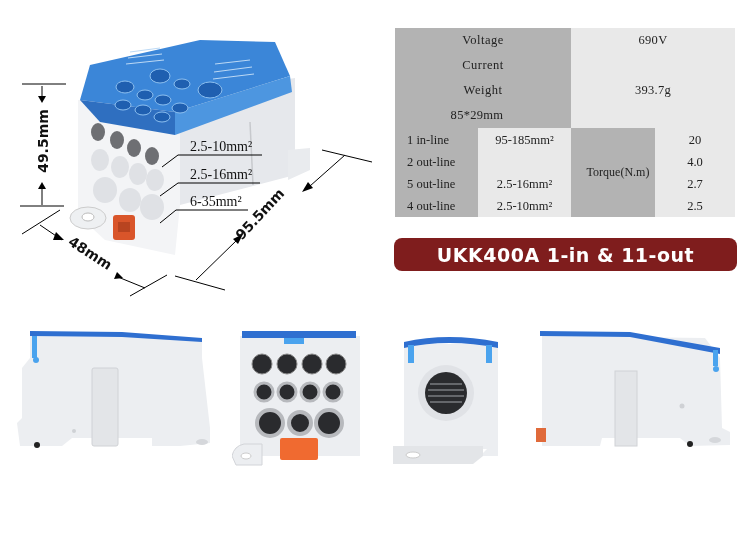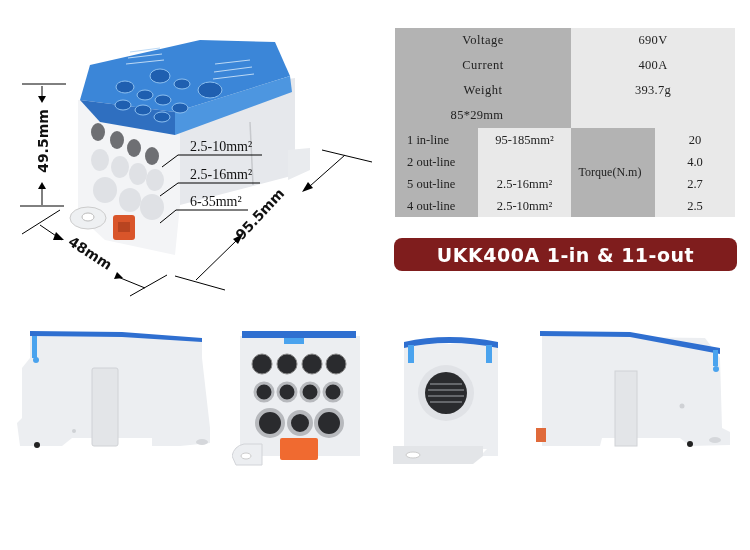--- a/index.html
+++ b/index.html
@@ -20,21 +20,21 @@
 
   .spec-bot { position: absolute; left: 0; top: 100px; width: 340px; height: 89px; }
   .sb-c1 { position: absolute; left: 0; top: 0; width: 83px; height: 89px; background: #b3b3b3; }
   .sb-c2 { position: absolute; left: 83px; top: 0; width: 93px; height: 89px; background: #e9e9e9; }
   .sb-c3 { position: absolute; left: 176px; top: 0; width: 84px; height: 89px; background: #b3b3b3; }
   .sb-c4 { position: absolute; left: 260px; top: 0; width: 80px; height: 89px; background: #e9e9e9; }
   .sb-row { position: absolute; left: 0; width: 340px; height: 22px; }
   .sb-row .a { position: absolute; left: 0; width: 83px; padding-left: 12px; line-height: 22px; white-space: nowrap; }
   .sb-row .b { position: absolute; left: 83px; width: 93px; text-align: center; line-height: 22px; white-space: nowrap; }
   .sb-row .d { position: absolute; left: 260px; width: 80px; text-align: center; line-height: 22px; }
-  .torque-label { position: absolute; left: 173px; top: 0; width: 84px; height: 89px;
+  .torque-label { position: absolute; left: 181px; top: 0; width: 84px; height: 89px;
     display: flex; align-items: center; justify-content: center; white-space: nowrap; font-size: 12px; border-radius: 7px; }
 
   
   .banner {
     position: absolute; left: 394px; top: 238px; width: 343px; height: 33px;
     background: #7f1d1d; border-radius: 8px;
     color: #ffffff; font-family: "DejaVu Sans", sans-serif; font-weight: bold;
     font-size: 19px; letter-spacing: 0.5px;
     display: flex; align-items: center; justify-content: center;
   }
@@ -150,21 +150,20 @@
 <div class="spec-table">
   <div class="spec-top">
     <div class="lbl"></div>
       <div class="val"></div>
     <div class="spec-row" style="top:0;">
       <span class="k">Voltage</span>
       <span class="v">690V</span>
     </div>
     <div class="spec-row" style="top:25px;">
       <span class="k">Current</span>
-      <span class="v">400A</span>
     </div>
     <div class="spec-row" style="top:50px;">
       <span class="k">Weight</span>
       <span class="v">393.7g</span>
     </div>
     <div class="spec-row" style="top:75px;">
       <span class="v">85*29mm</span>
     </div>
   </div>
 

